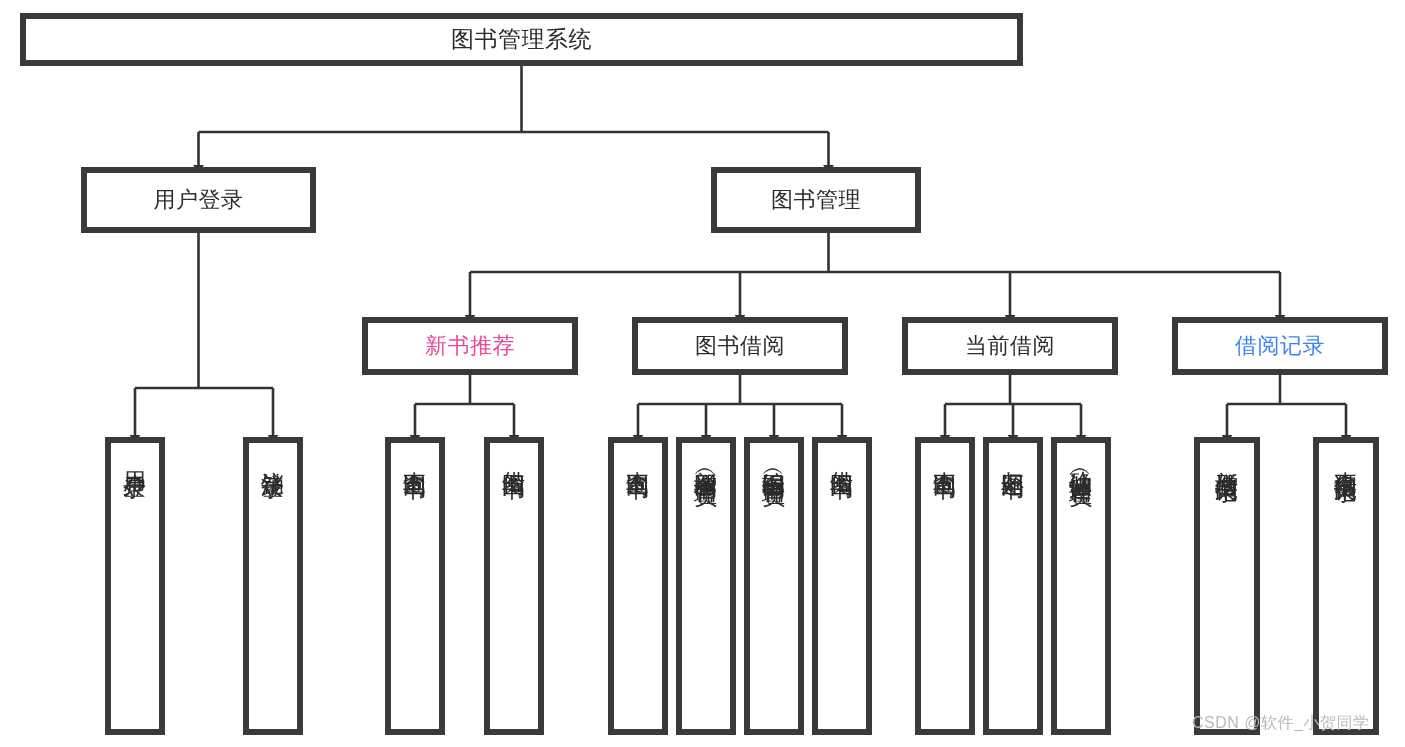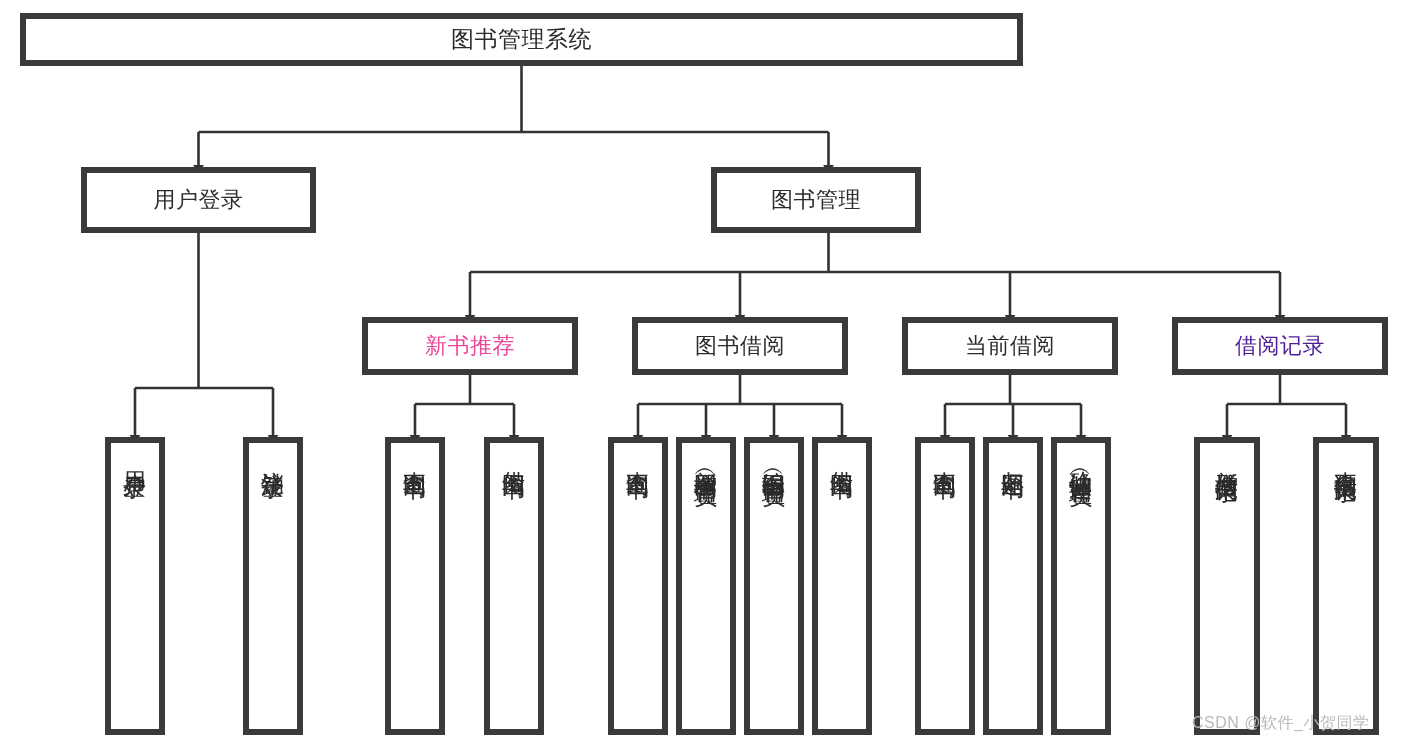--- a/index.html
+++ b/index.html
@@ -133,21 +133,21 @@
       <div class="node horiz" style="left: 362px; top: 317px; width: 216px; height: 58px; border-color: rgb(58, 58, 58); background: rgb(255, 255, 255);">
         <span class="label" style="color: #ec4899;">新书推荐</span>
       </div>
       <div class="node horiz" style="left: 632px; top: 317px; width: 216px; height: 58px; border-color: rgb(58, 58, 58); background: rgb(255, 255, 255);">
         <span class="label" style="color: rgb(43, 43, 43);">图书借阅</span>
       </div>
       <div class="node horiz" style="left: 902px; top: 317px; width: 216px; height: 58px; border-color: rgb(58, 58, 58); background: rgb(255, 255, 255);">
         <span class="label" style="color: rgb(43, 43, 43);">当前借阅</span>
       </div>
       <div class="node horiz" style="left: 1172px; top: 317px; width: 216px; height: 58px; border-color: rgb(58, 58, 58); background: rgb(255, 255, 255);">
-        <span class="label" style="color: #4c1d95;">借阅记录</span>
+        <span class="label" style="color: #3b82f6;">借阅记录</span>
       </div>
       <div class="node vert" style="left: 105px; top: 437px; width: 60px; height: 298px; border-color: rgb(58, 58, 58); background: rgb(255, 255, 255);">
         <span class="label" style="color: rgb(43, 43, 43);">用户登录</span>
       </div>
       <div class="node vert" style="left: 243px; top: 437px; width: 60px; height: 298px; border-color: rgb(58, 58, 58); background: rgb(255, 255, 255);">
         <span class="label" style="color: rgb(43, 43, 43);">注销登录</span>
       </div>
       <div class="node vert" style="left: 385px; top: 437px; width: 60px; height: 298px; border-color: rgb(58, 58, 58); background: rgb(255, 255, 255);">
         <span class="label" style="color: rgb(43, 43, 43);">查询图书</span>
       </div>

